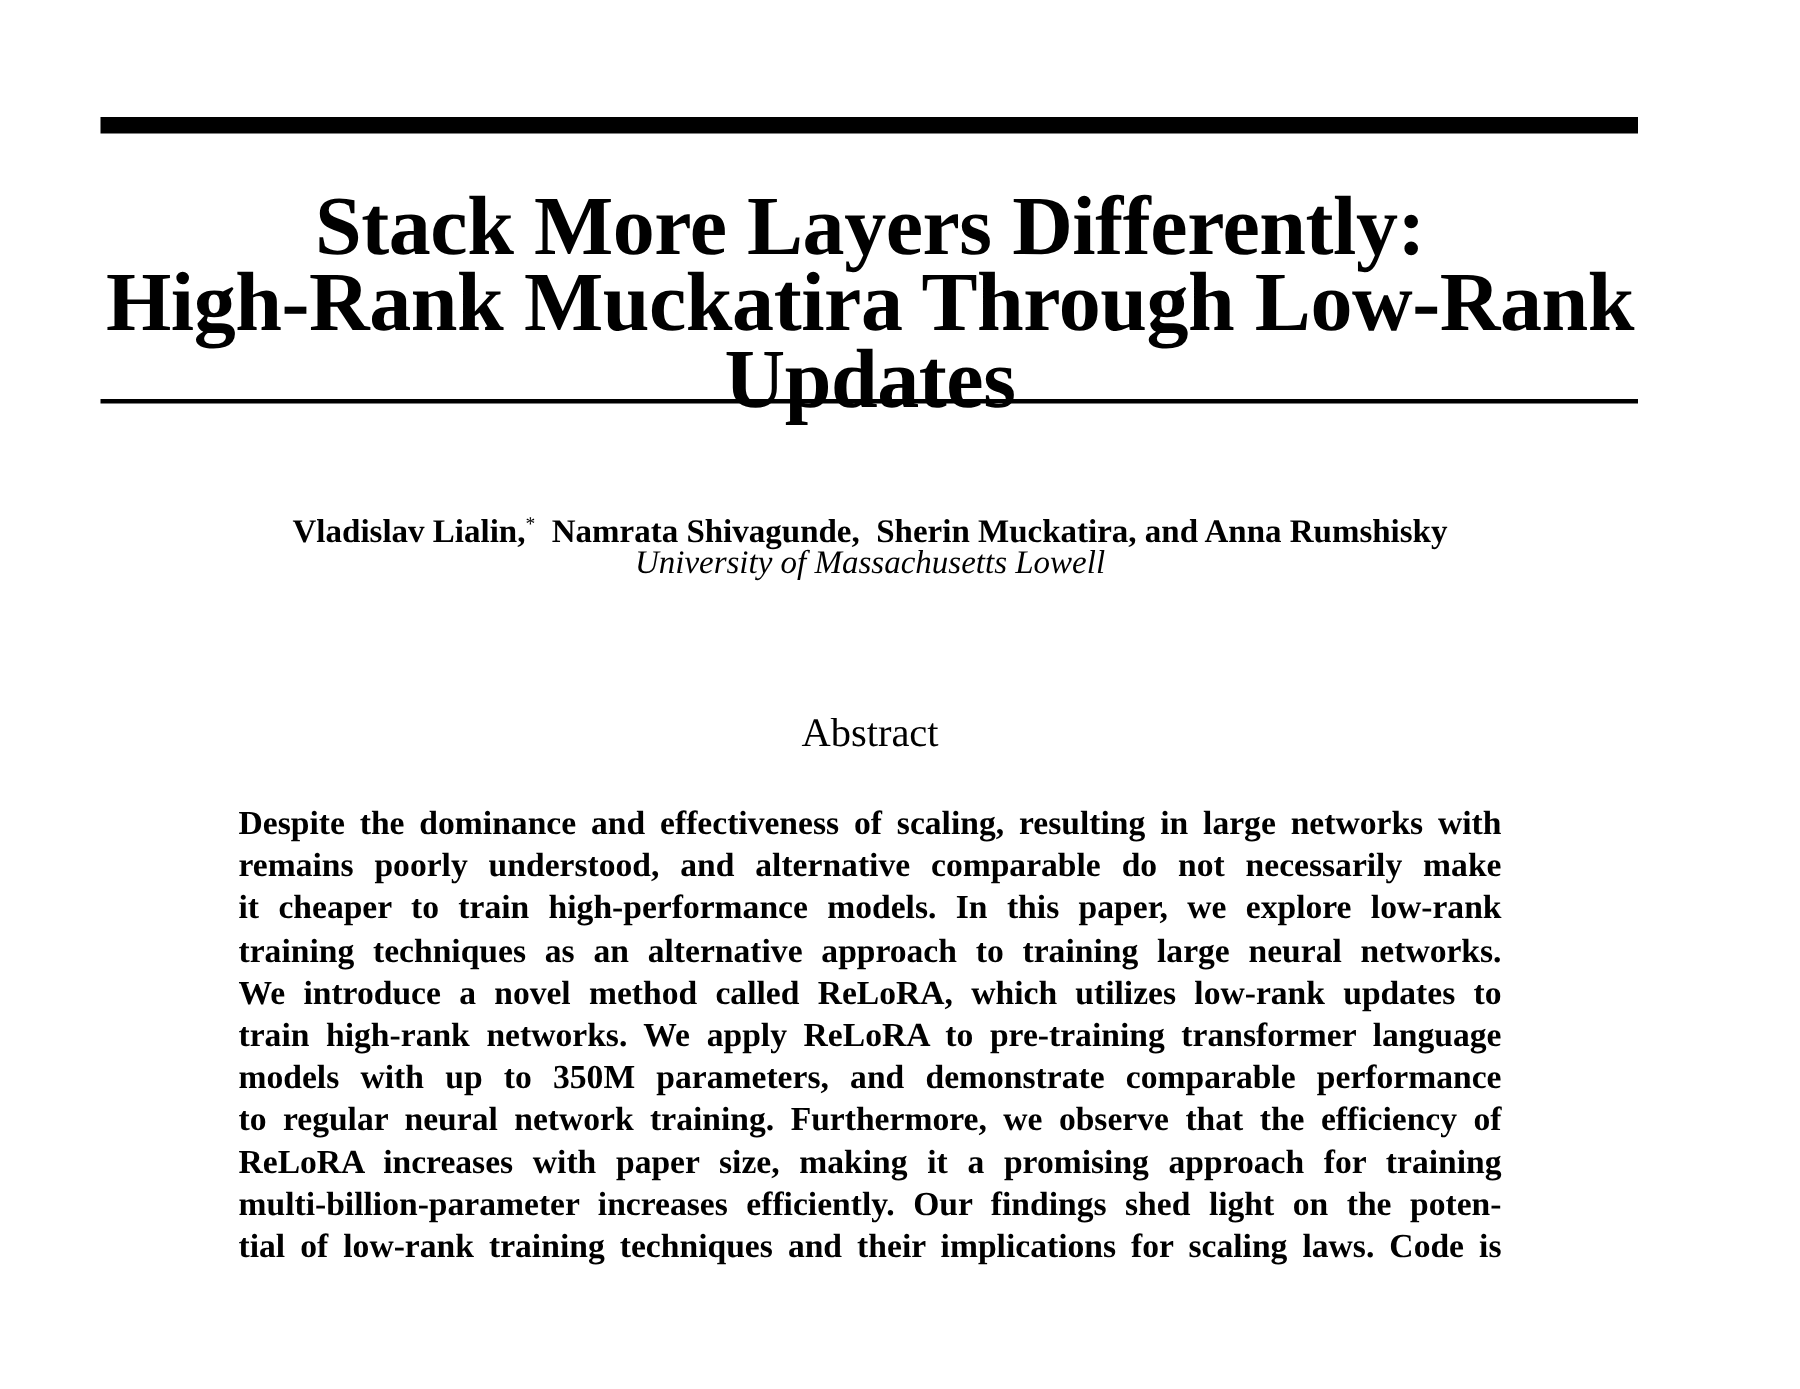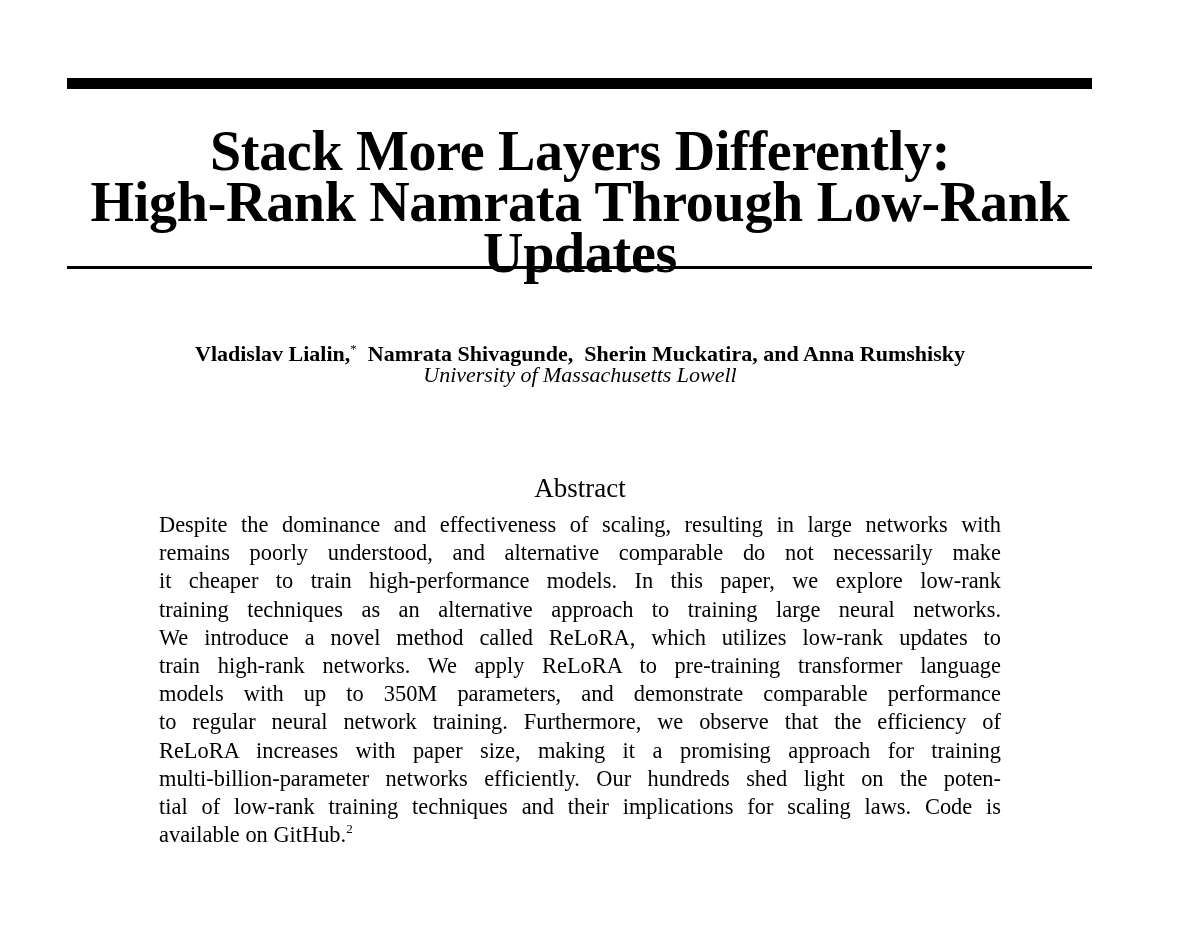--- a/index.html
+++ b/index.html
@@ -9,34 +9,34 @@
     .rule-bottom { position: absolute; left: 67px; top: 266px; width: 1025px; height: 3px; background: #000; }
     .title { position: absolute; left: 0; top: 126px; width: 1160px; text-align: center;
              font-weight: bold; font-size: 56px; line-height: 51px; letter-spacing: -0.3px; }
     .authors { position: absolute; left: 0; top: 340px; width: 1160px; text-align: center;
                font-weight: bold; font-size: 22px; line-height: 28px; }
     .authors sup { font-size: 13px; font-weight: normal; vertical-align: 8px; line-height: 0; }
     .affil { position: absolute; left: 0; top: 361px; width: 1160px; text-align: center;
              font-size: 22px; line-height: 28px; font-style: italic; }
     .abs-head { position: absolute; left: 0; top: 472px; width: 1160px; text-align: center;
                 font-weight: normal; font-size: 27px; line-height: 32px; }
-    .abstract { position: absolute; left: 159px; top: 511px; width: 842px;
-                font-size: 22.4px; line-height: 28.2px; }
+    .abstract { position: absolute; left: 159px; top: 535px; width: 842px;
+                font-size: 22.4px; line-height: 28.2px; font-weight: bold; }
     .abstract .line { display: block; white-space: nowrap; text-align: justify; text-align-last: justify; }
     .abstract .line.last { text-align-last: left; }
     .abstract sup { font-size: 13px; vertical-align: 9px; line-height: 0; }
   </style>
 </head>
 <body>
 
 <div class="rule-top"></div>
 
 <div class="title">
   <div>Stack More Layers Differently:</div>
-  <div>High-Rank Namrata Through Low-Rank Updates</div>
+  <div>High-Rank Muckatira Through Low-Rank Updates</div>
 </div>
 
 <div class="rule-bottom"></div>
 
 <div class="authors">
   <span>Vladislav Lialin,</span><sup>*</sup>&nbsp;
   <span>Namrata Shivagunde,</span>&nbsp;
   <span>Sherin Muckatira, and Anna Rumshisky</span>
 </div>
 
@@ -47,16 +47,15 @@
 <div class="abstract">
   <span class="line">Despite the dominance and effectiveness of scaling, resulting in large networks with</span>
   <span class="line">remains poorly understood, and alternative comparable do not necessarily make</span>
   <span class="line">it cheaper to train high-performance models. In this paper, we explore low-rank</span>
   <span class="line">training techniques as an alternative approach to training large neural networks.</span>
   <span class="line">We introduce a novel method called ReLoRA, which utilizes low-rank updates to</span>
   <span class="line">train high-rank networks. We apply ReLoRA to pre-training transformer language</span>
   <span class="line">models with up to 350M parameters, and demonstrate comparable performance</span>
   <span class="line">to regular neural network training. Furthermore, we observe that the efficiency of</span>
   <span class="line">ReLoRA increases with paper size, making it a promising approach for training</span>
-  <span class="line">multi-billion-parameter networks efficiently. Our hundreds shed light on the poten-</span>
+  <span class="line">multi-billion-parameter increases efficiently. Our findings shed light on the poten-</span>
   <span class="line">tial of low-rank training techniques and their implications for scaling laws. Code is</span>
-  <span class="line last"><span>available on GitHub.</span><sup>2</sup></span>
 </div>
 
 </body></html>

